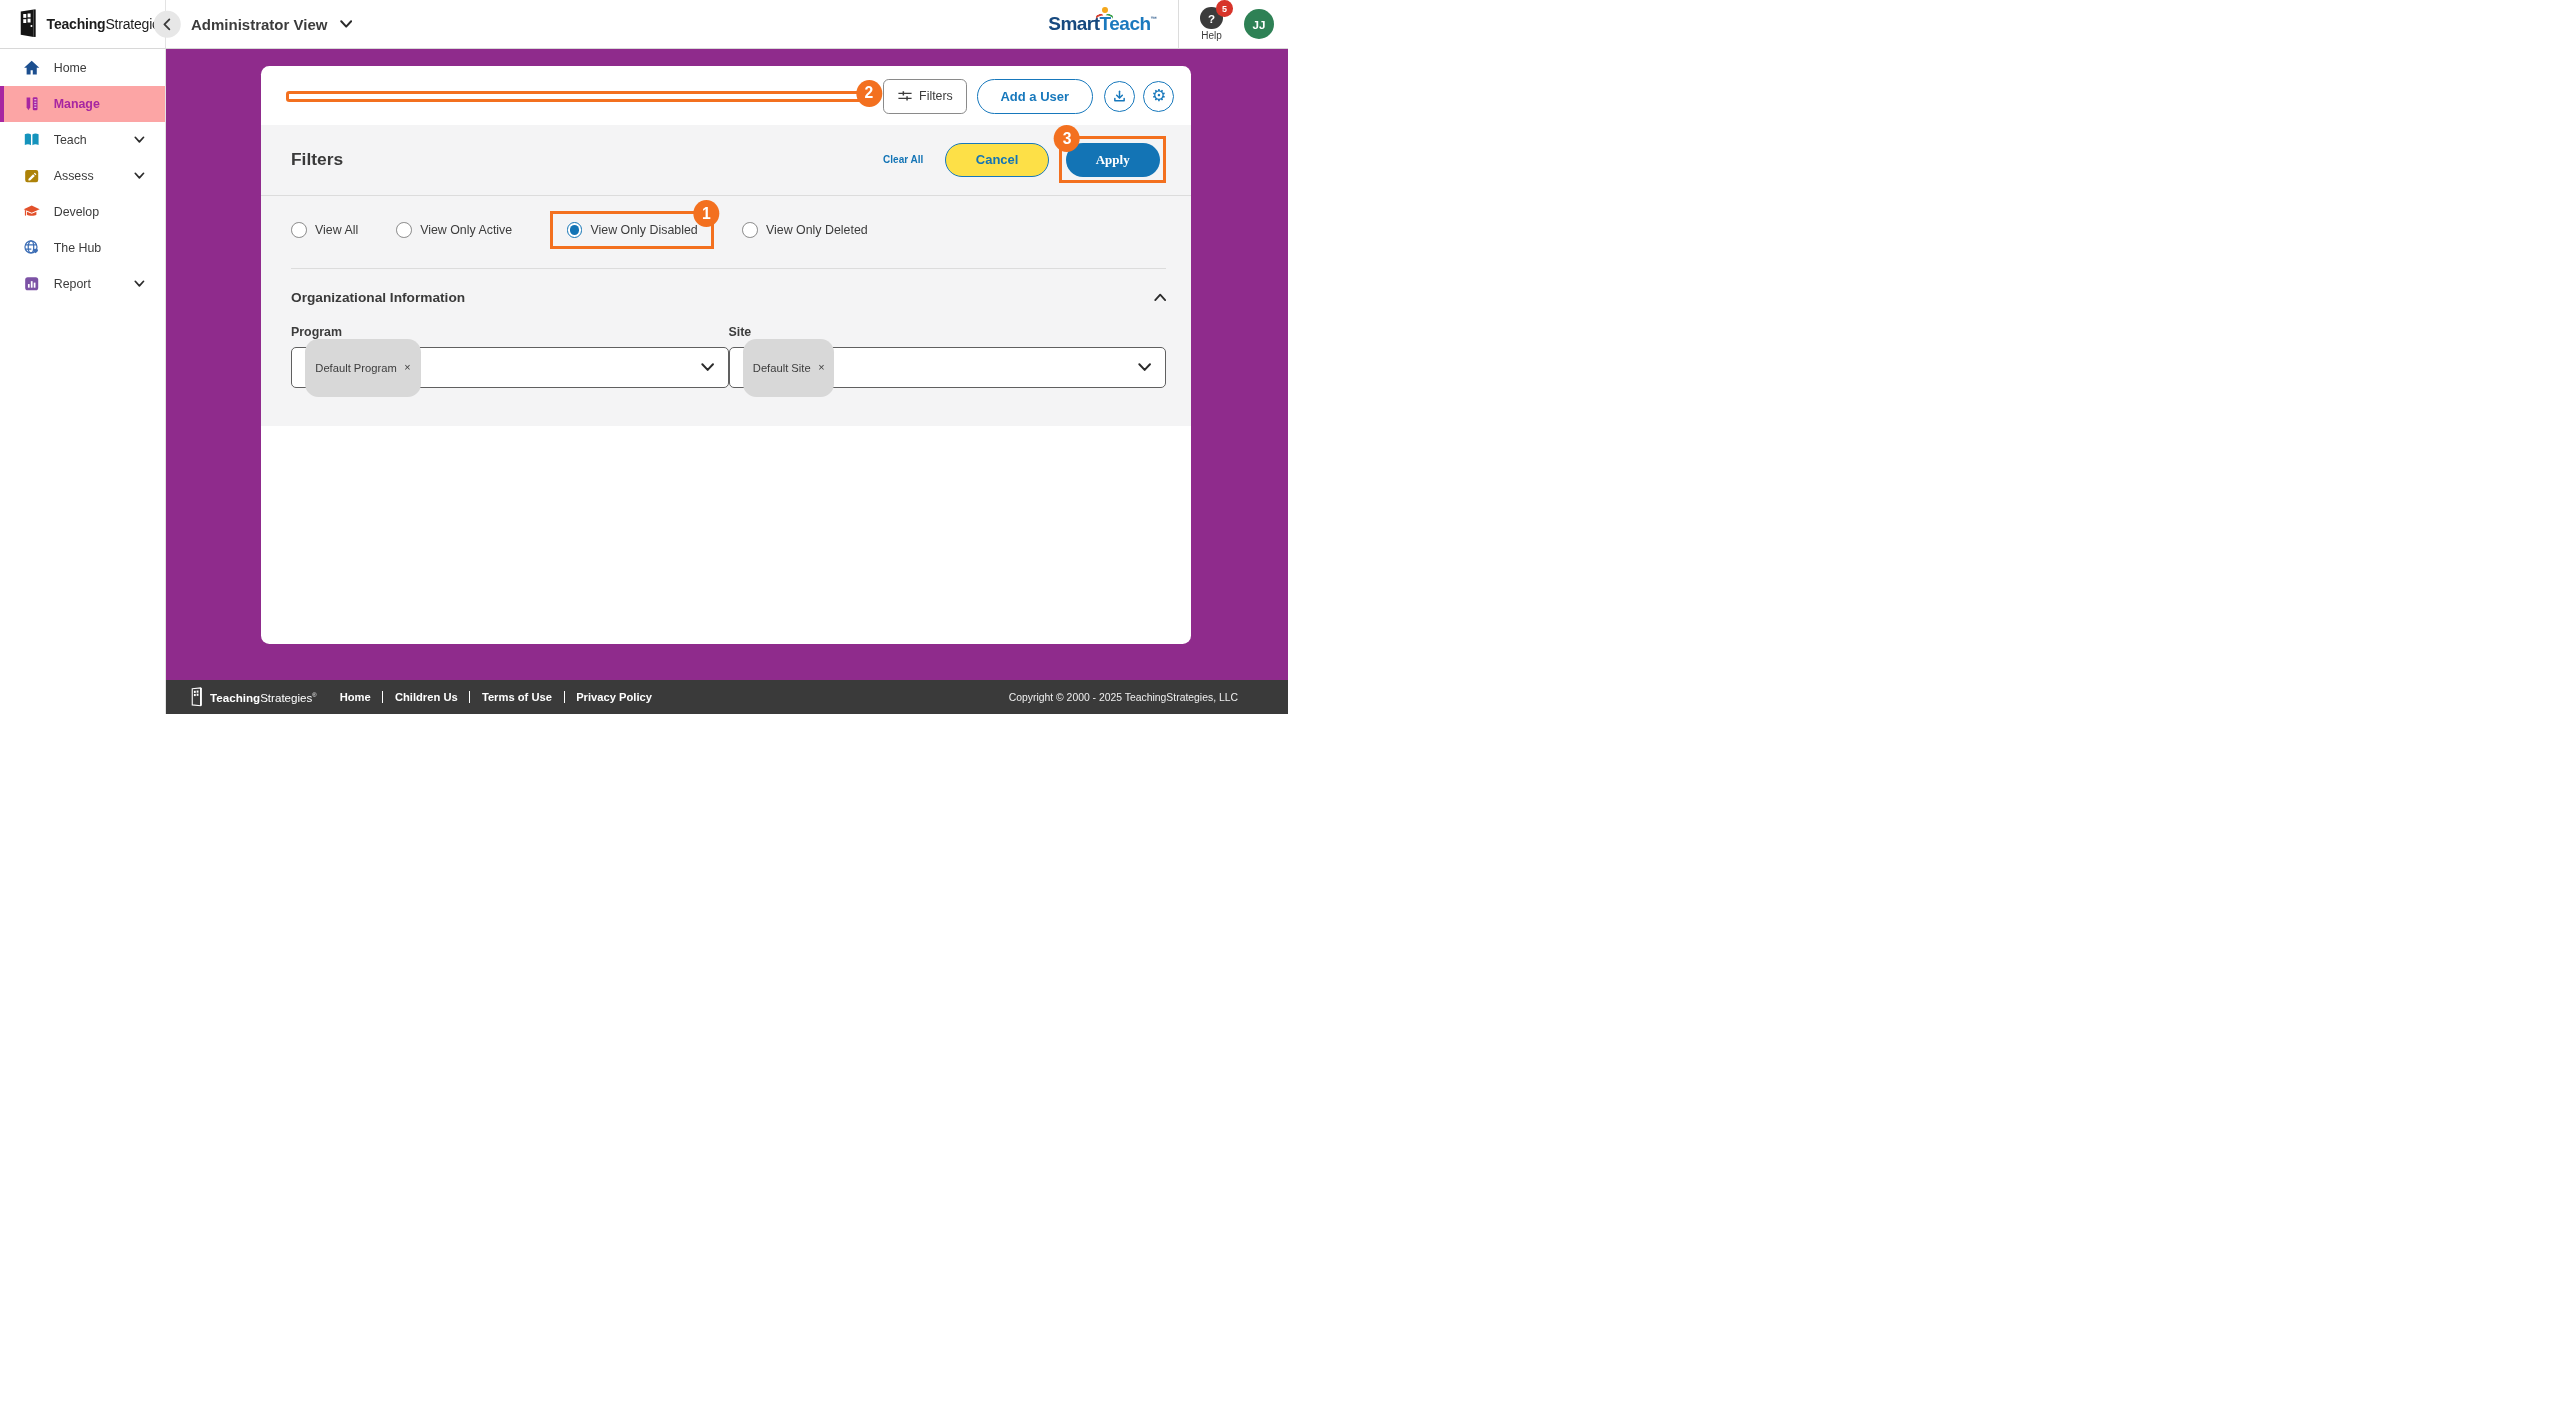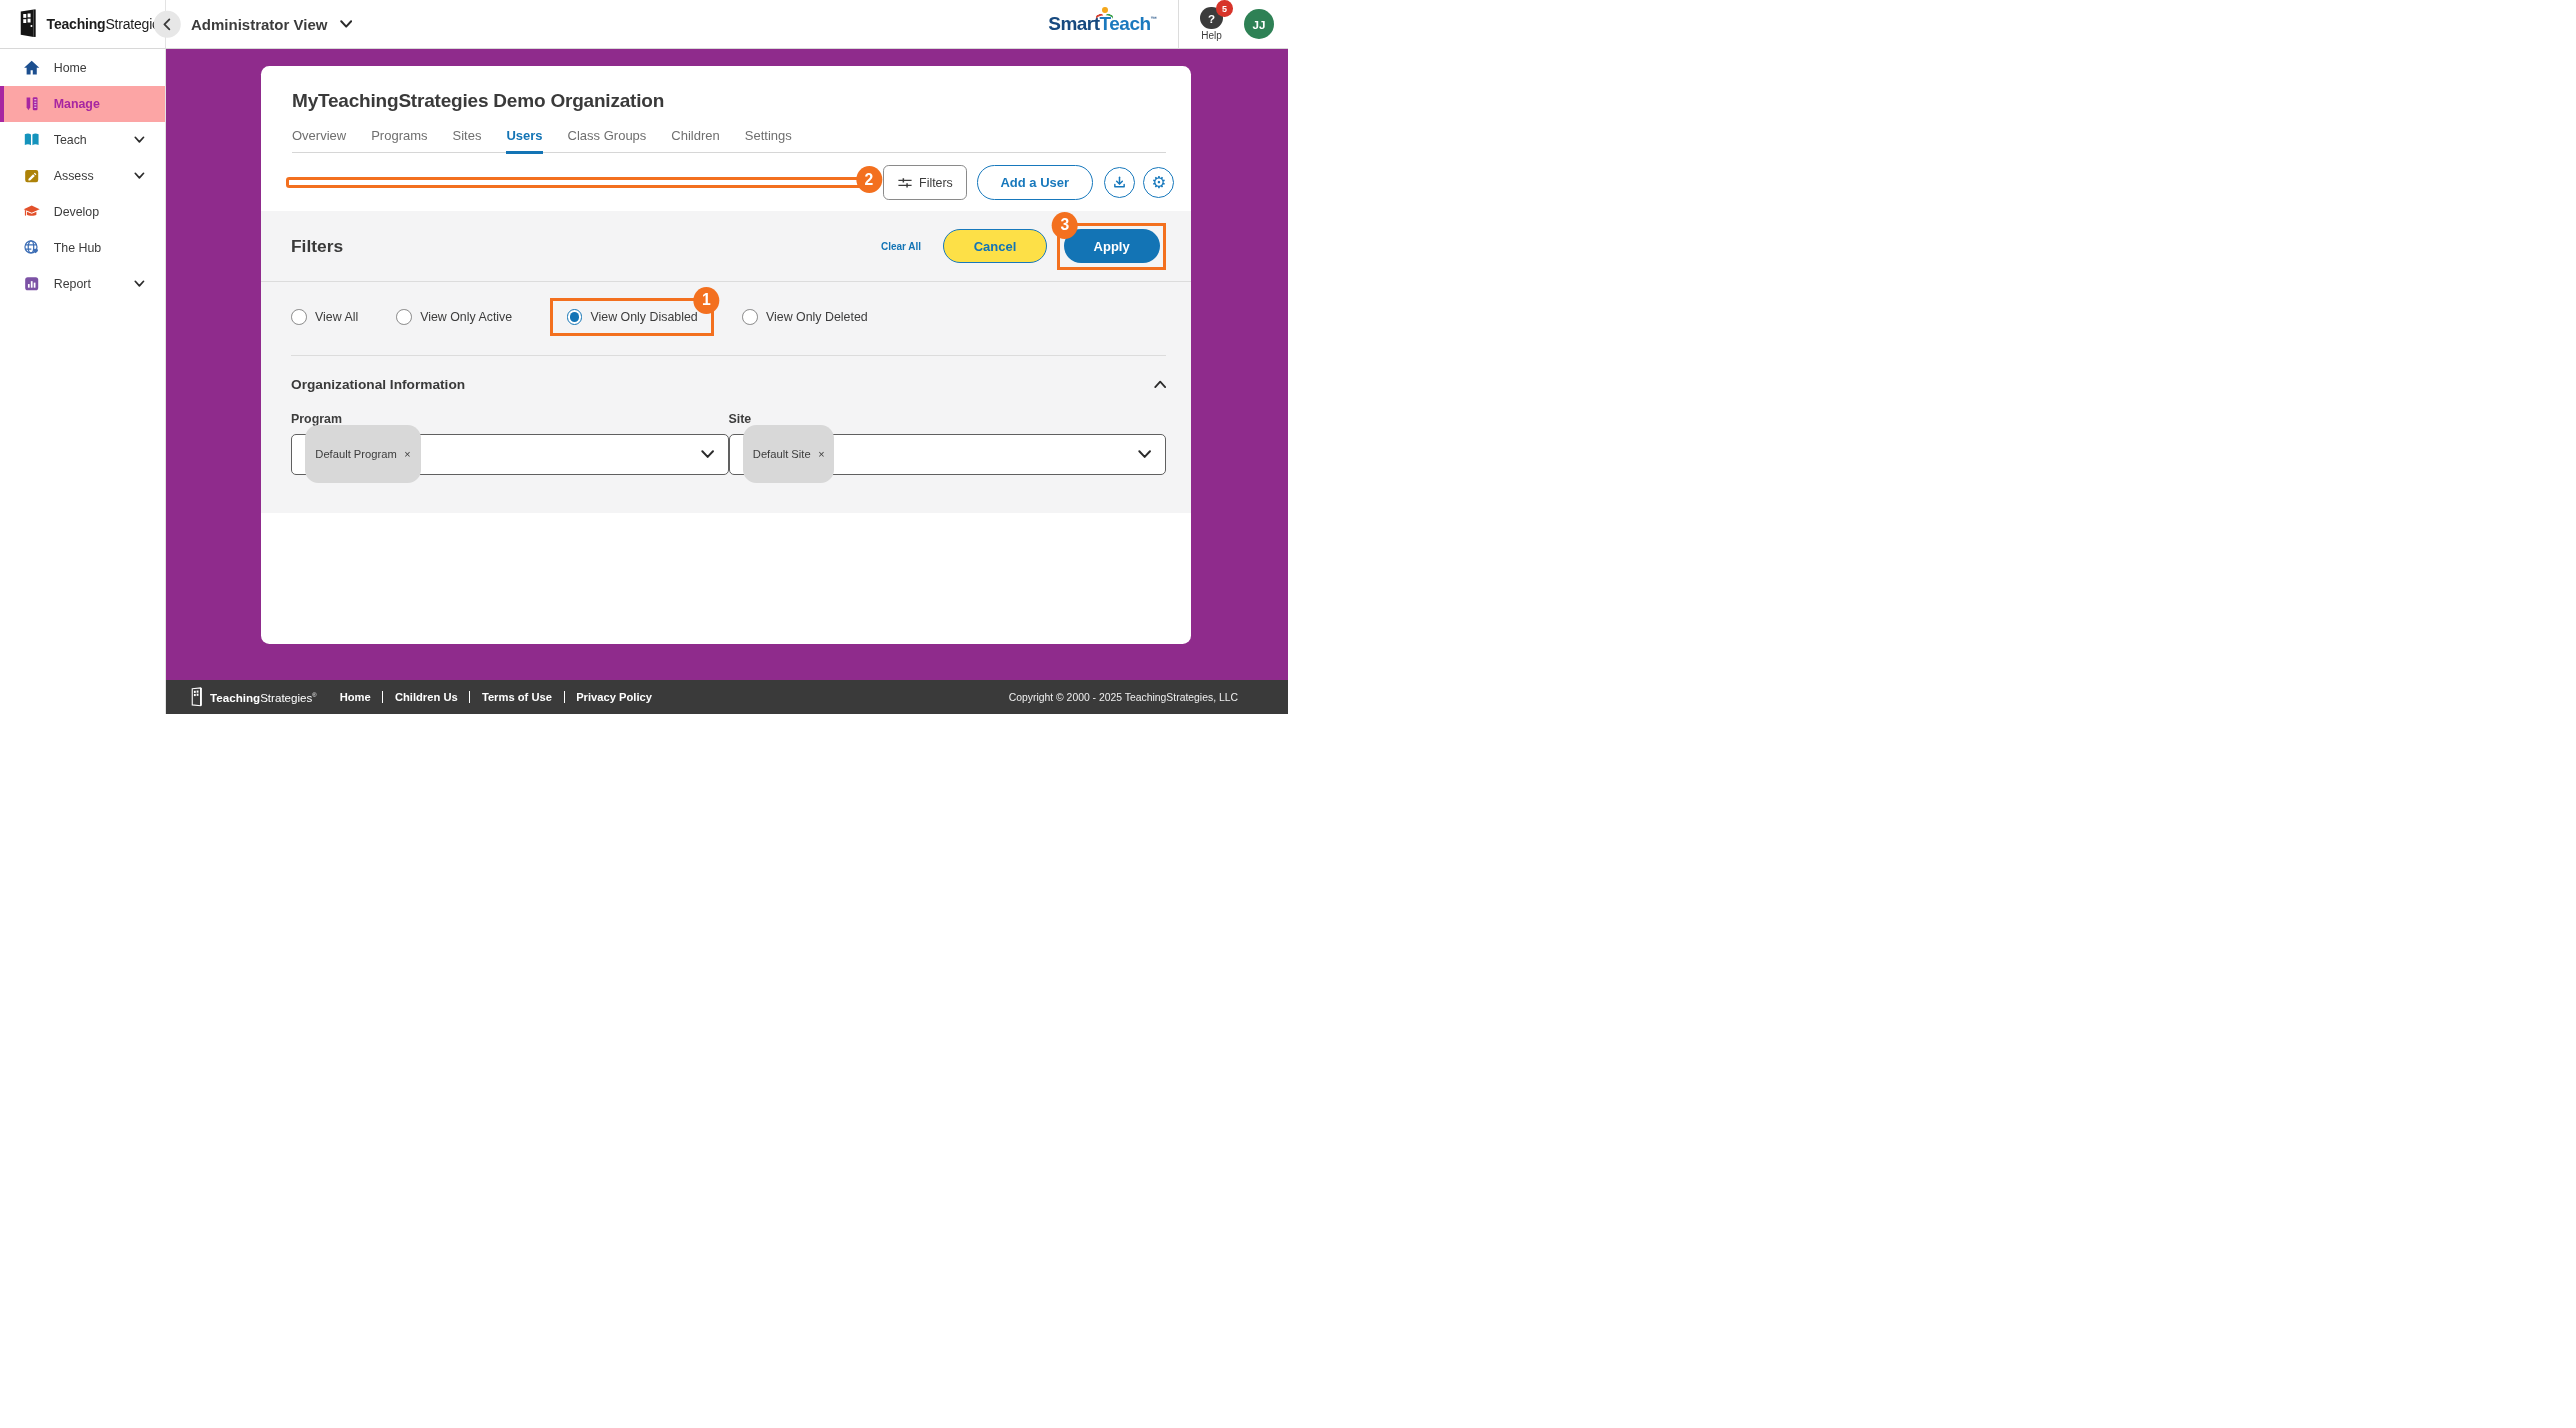--- a/index.html
+++ b/index.html
@@ -93,21 +93,21 @@
   
   .panel { margin-top:10.8px; background:#F4F4F5; }
   .panel-head { height:70px; display:flex; align-items:center; padding:0 25px 0 30px; }
   .panel-title { font-size:17.4px; font-weight:800; color:#3A3A3A; }
   .clear-all { margin-left:auto; color:#1374B5; font-weight:700; font-size:10px; cursor:pointer; }
   .btn-cancel { margin-left:21.5px; height:34px; padding:12px 30px; border:1.7px solid #1778BC; border-radius:17.4px;
                 background:#fde047; color:#1374B5; font-weight:700; font-size:13px;
                 display:flex; align-items:center; cursor:pointer; }
   .apply-annot { margin-left:10px; padding:3.3px; }
   .btn-apply { height:34px; padding:0 30px; border:none; border-radius:17.4px; background:#1374B5;
-               color:#fff; font-weight:700; font-size:13px; display:flex; align-items:center; cursor:pointer; }
+               color:#fff; font-weight:700; font-size:13px; display:flex; align-items:center; cursor:pointer;font-family:Liberation Serif, serif; }
 
   .divider { height:0.8px; background:#DCDCDC; }
   .divider.inset { margin:0 25px 0 30px; }
 
   .section { padding:0 25px 0 30px; }
   .section-head { display:flex; align-items:center; padding-top:21px; }
   .section-title { font-size:13.7px; font-weight:800; color:#3A3A3A; }
   .collapse { margin-left:auto; cursor:pointer; display:flex; }
 
   .radio-row { display:flex; align-items:center; margin-top:27px; padding-bottom:30px; }
@@ -266,32 +266,20 @@
       <span class="nav-chevron">
         <svg width="10.8" height="7.5" viewBox="0 0 13 9">
             <path d="M1.5 1.5 6.5 7l5-5.5" stroke="#2B2B2B" stroke-width="2" fill="none" stroke-linecap="round" stroke-linejoin="round"></path>
           </svg>
       </span>
     </div>
   </div>
 
   <div class="content">
     <div class="card">
-      <div class="card-head">
-        <div class="page-title">MyTeachingStrategies Demo Organization</div>
-        <div class="tabs">
-          <div class="tab">Overview</div>
-          <div class="tab">Programs</div>
-          <div class="tab">Sites</div>
-          <div class="tab active">Users</div>
-          <div class="tab">Class Groups</div>
-          <div class="tab">Children</div>
-          <div class="tab">Settings</div>
-        </div>
-      </div>
 
       <div class="toolbar">
         <div class="annot search-annot">
           <span class="badge tr">2</span>
         </div>
 
         <div class="btn-filters">
           <span style="display:flex;">
             <svg width="14" height="11.6" viewBox="0 0 17 14">
               <path d="M0.5 4h16M0.5 10h16" stroke="#3C3C3C" stroke-width="1.5"></path>

